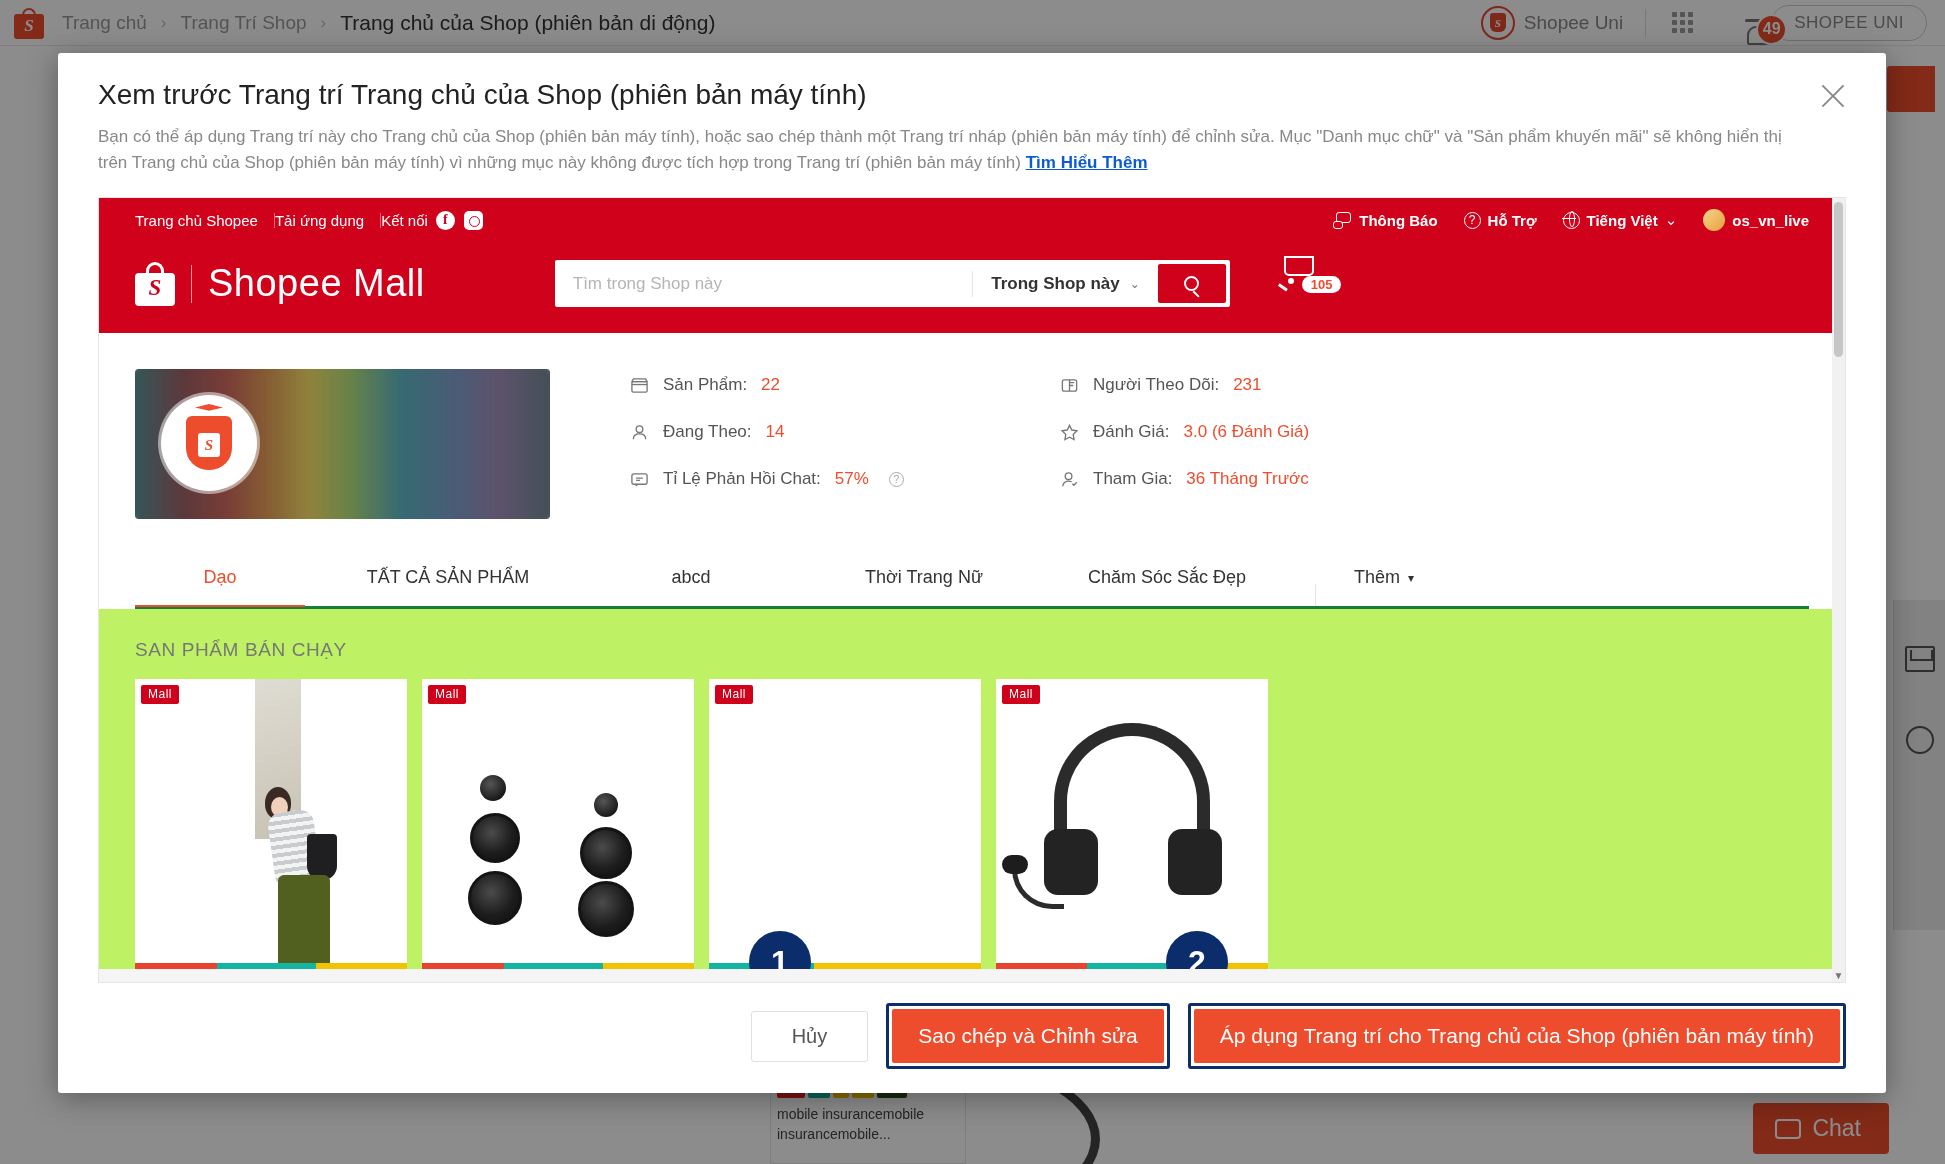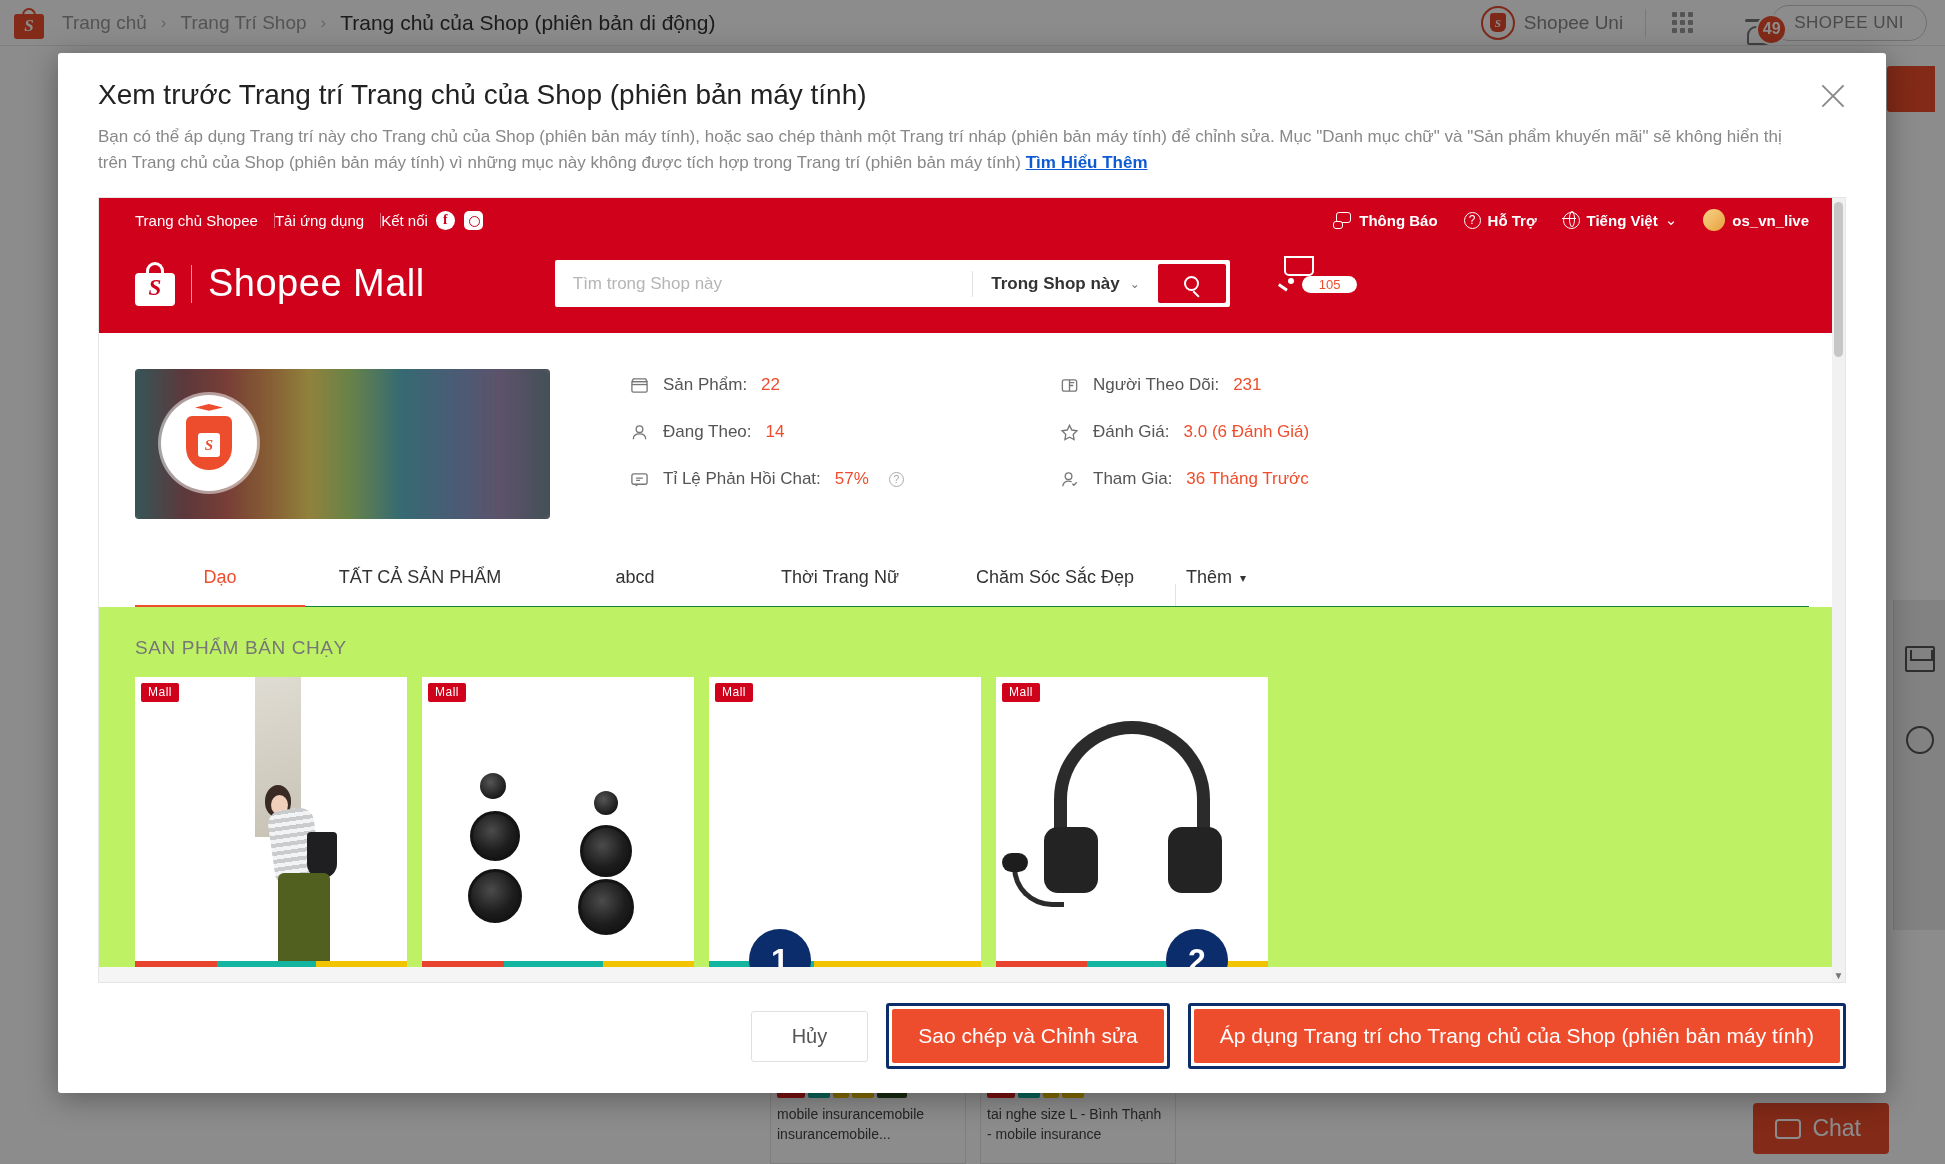--- a/index.html
+++ b/index.html
@@ -320,22 +320,22 @@
   .cart-ico .hook {
     position:absolute; top:2px; left:0; width:10px; height:2.6px; background:#fff;
     transform: rotate(35deg);
   }
   .cart-ico .w1, .cart-ico .w2 {
     position:absolute; bottom:0; width:6px; height:6px; border-radius:50%; background:#fff;
   }
   .cart-ico .w1 { left: 10px; } .cart-ico .w2 { left: 27px; }
   .cart-badge {
     position:absolute; top:-8px; left: 24px;
-    background:#fff; color:#ee4d2d; font-size:13px; font-weight:normal;
-    padding: 1px 17px; border-radius: 10px;
+    background:#fff; color:#ee4d2d; font-size:13px; font-weight:bold;
+    padding: 1px 9px; border-radius: 10px;
   }
 
   
   .sh-white { background: #fff; padding: 36px 36px 0 36px; }
   .shop-row { display: flex; }
   .shop-card {
     width: 415px; height: 150px; border-radius: 4px; overflow: hidden;
     position: relative; flex: none;
     background: linear-gradient(90deg,#3d5f62 0%,#7a3236 12%,#a33a2e 22%,#b86a2a 32%,#c9a336 42%,#8aa34a 52%,#3e7f8a 64%,#5a6a8f 76%,#7a5a7e 88%,#53565f 100%);
   }
@@ -387,22 +387,22 @@
 
   .qmark {
     width: 15px; height: 15px; border-radius: 50%; border: 1.3px solid #aaa;
     display:inline-flex; align-items:center; justify-content:center;
     font-size:11px; color:#aaa; margin-left: 6px;
   }
 
   
   .sh-tabs {
     display: flex; align-items: flex-end;
-    border-bottom: 1px solid #15803d; margin-top: 28px;
-    font-size: 18px; color: #333;
+    border-bottom: 3px solid #15803d; margin-top: 28px;
+    font-size: 18px; color: #333; gap: 28px;
   }
   .sh-tab {
     padding: 20px 0 18px 0; text-align: center; position: relative;
     cursor: pointer;
   }
   .sh-tab.active { color: #ee4d2d; }
   .sh-tab.active:after {
     content:""; position:absolute; bottom:-1px; left:0; right:0; height:2px;
     background:#ee4d2d;
   }
@@ -588,29 +588,20 @@
   <div class="bg-products">
     <div class="bg-prod">
       <div class="tags">
         <i style="width:28px;background:#e02020"></i>
           <i style="width:22px;background:#13b5a0"></i>
           <i style="width:16px;background:#f2c300"></i>
           <i style="width:22px;background:#f2c300"></i>
           <i style="width:30px;background:#2f4f1f"></i>
       </div>
       <div>mobile insurancemobile insurancemobile...</div>
-    </div>
-    <div class="bg-prod">
-      <div class="tags">
-        <i style="width:28px;background:#e02020"></i>
-          <i style="width:22px;background:#13b5a0"></i>
-          <i style="width:16px;background:#f2c300"></i>
-          <i style="width:22px;background:#f2c300"></i>
-      </div>
-      <div>tai nghe size L - Bình Thạnh - mobile insurance</div>
     </div>
   </div>
 
   <div class="bg-chat">
     <span class="chat-bubble"></span>
     <span>Chat</span>
   </div>
 </div>
 
 <div id="scrim"></div>

